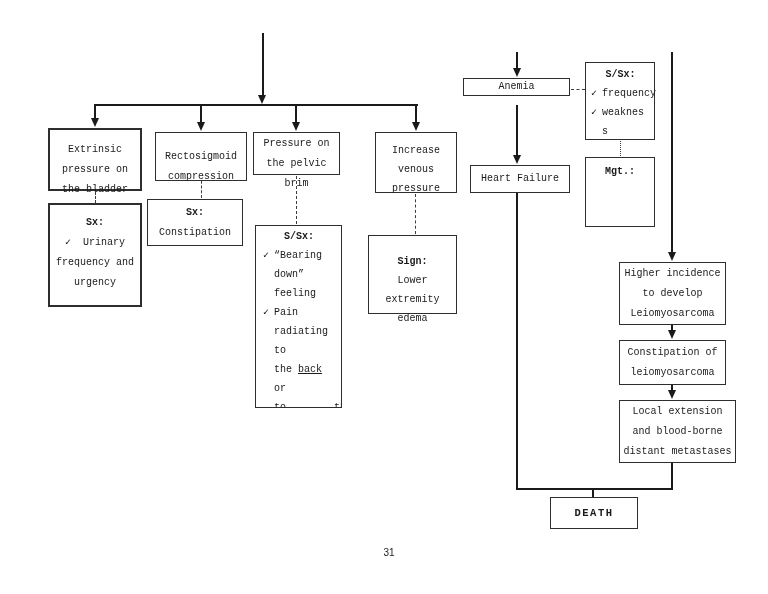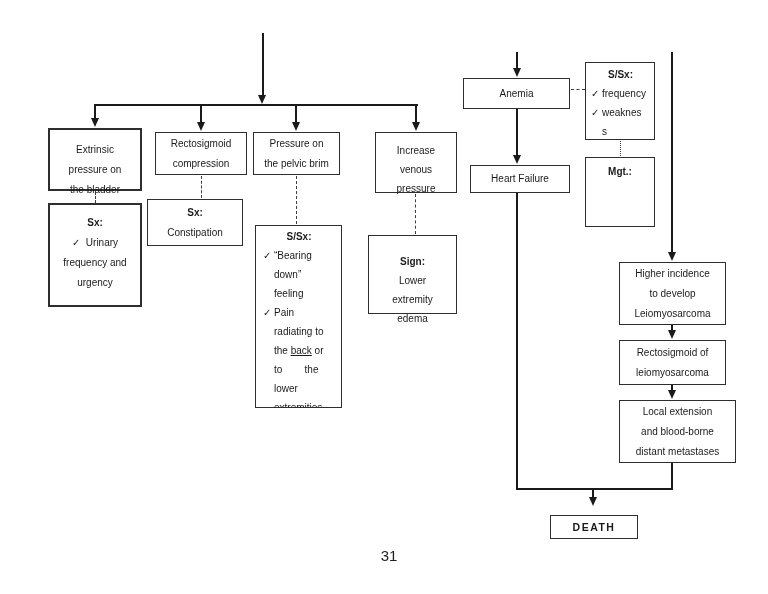--- a/index.html
+++ b/index.html
@@ -2,40 +2,40 @@
 <html><head>
 <meta charset="utf-8">
 <style>
   html,body{margin:0;padding:0;background:#fff;}
   .canvas{
     position:relative;width:768px;height:594px;background:#ffffff;
     font-family:"Liberation Sans","DejaVu Sans",sans-serif;color:#1a1a1a;overflow:hidden;
   }
   .node{
     position:absolute;box-sizing:border-box;background:#fff;
-    border:1px solid #2e2e2e;font-size:10px;line-height:20px;text-align:center;
+    border:1px solid #2e2e2e;font-size:10px;line-height:20px;text-align:center;font-family:Liberation Mono, monospace;
   }
   .node.thick{border-width:2px;}
   .title{font-weight:bold;}
   .pre{white-space:pre-line;}
   .items{text-align:left;}
   .li{position:relative;padding-left:12px;}
   .li .check{position:absolute;left:1px;top:0;}
   .u{text-decoration:underline;}
   .center-label{display:flex;align-items:center;justify-content:center;height:100%;}
   .vline{position:absolute;width:1.5px;background:#1a1a1a;}
   .hline{position:absolute;height:1.5px;background:#1a1a1a;}
   .vdash{position:absolute;width:0;border-left:1px dashed #3c3c3c;}
   .vdot{position:absolute;width:0;border-left:1px dotted #3c3c3c;}
   .hdash{position:absolute;height:0;border-top:1px dashed #3c3c3c;}
   .ah{position:absolute;width:0;height:0;
       border-left:4.5px solid transparent;border-right:4.5px solid transparent;
       border-top:9px solid #1a1a1a;}
   .death-label{font-weight:bold;letter-spacing:1.5px;font-size:10.5px;}
-  .page-num{position:absolute;font-size:15px;color:#222;}
+  .page-num{position:absolute;font-size:10px;color:#222;}
 </style>
 </head>
 <body>
 
 <div class="canvas">
 
   <div class="vline" style="left:262px;top:33px;height:62px"></div>
   <div class="ah" style="left:258px;top:95px"></div>
   <div class="hline" style="left:94.5px;top:104px;width:323px"></div>
 
@@ -86,21 +86,21 @@
 the bladder</span>
   </div>
 
   <div class="node thick" style="left:48px;top:203px;width:94px;height:104px;padding-top:8px">
     <div class="title">Sx:</div>
     <div class="pre">✓&nbsp; Urinary
 frequency and
 urgency</div>
   </div>
 
-  <div class="node" style="left:155px;top:132px;width:92px;height:43px;padding-top:1px">
+  <div class="node" style="left:155px;top:132px;width:92px;height:49px;padding-top:14px">
     <span class="pre">Rectosigmoid
 compression</span>
   </div>
 
   <div class="node" style="left:147px;top:199px;width:96px;height:47px;padding-top:3px">
     <div class="title">Sx:</div>
     <div>Constipation</div>
   </div>
 
   <div class="node" style="left:253px;top:132px;width:87px;height:43px;padding-top:1px">
@@ -135,21 +135,21 @@
 pressure</span>
   </div>
 
   <div class="node" style="left:368px;top:235px;width:89px;height:79px;padding-top:16px;line-height:19px">
     <div class="title">Sign:</div>
     <div class="pre">Lower
 extremity
 edema</div>
   </div>
 
-  <div class="node" style="left:463px;top:78px;width:107px;height:31px">
+  <div class="node" style="left:463px;top:78px;width:107px;height:18px">
     <div class="center-label">Anemia</div>
   </div>
 
   <div class="node" style="left:585px;top:62px;width:70px;height:78px;padding:2px 4px 0 5px;line-height:19px">
     <div class="title">S/Sx:</div>
     <div class="items">
       <div class="li" style="padding-left:11px">
         <span class="check" style="left:0">✓</span>
         <span>frequency</span>
       </div>
@@ -169,29 +169,29 @@
     <div class="title">Mgt.:</div>
   </div>
 
   <div class="node" style="left:619px;top:262px;width:107px;height:63px;padding-top:1px">
     <span class="pre">Higher incidence
 to develop
 Leiomyosarcoma</span>
   </div>
 
   <div class="node" style="left:619px;top:340px;width:107px;height:45px;padding-top:2px">
-    <span class="pre">Rectosigmoid of
+    <span class="pre">Constipation of
 leiomyosarcoma</span>
   </div>
 
   <div class="node" style="left:619px;top:400px;width:117px;height:63px;padding-top:1px">
     <span class="pre">Local extension
 and blood-borne
 distant metastases</span>
   </div>
 
-  <div class="node" style="left:550px;top:515px;width:88px;height:24px">
+  <div class="node" style="left:550px;top:497px;width:88px;height:32px">
     <div class="center-label death-label">DEATH</div>
   </div>
 
   <div class="page-num" style="left:379px;top:547px;width:20px;text-align:center">31</div>
 
 </div>
 
 </body></html>

